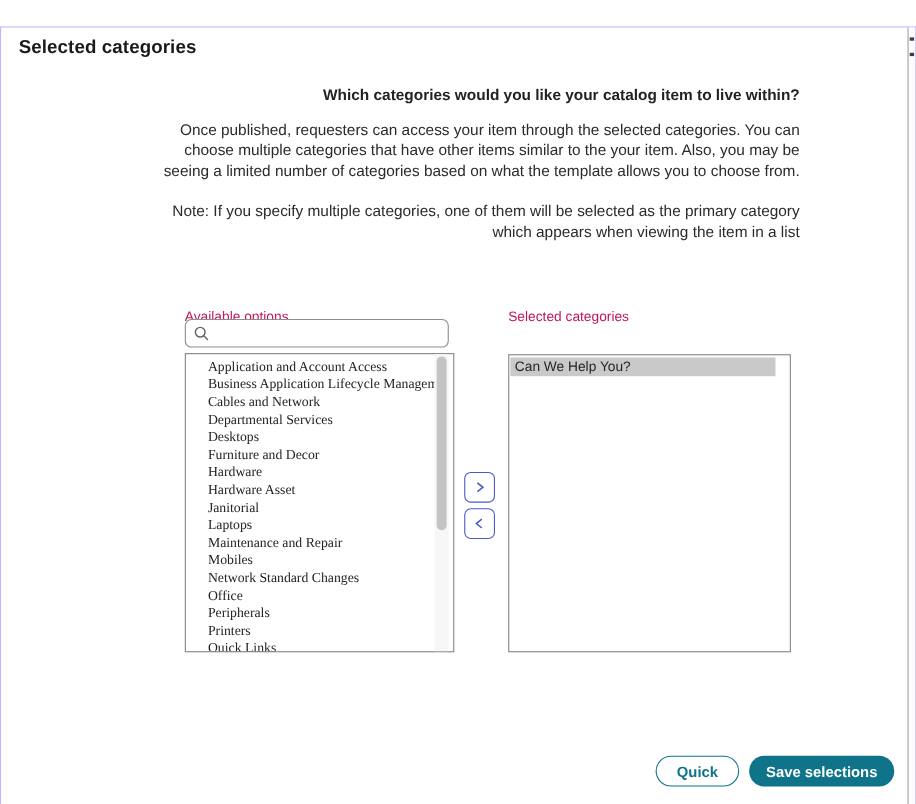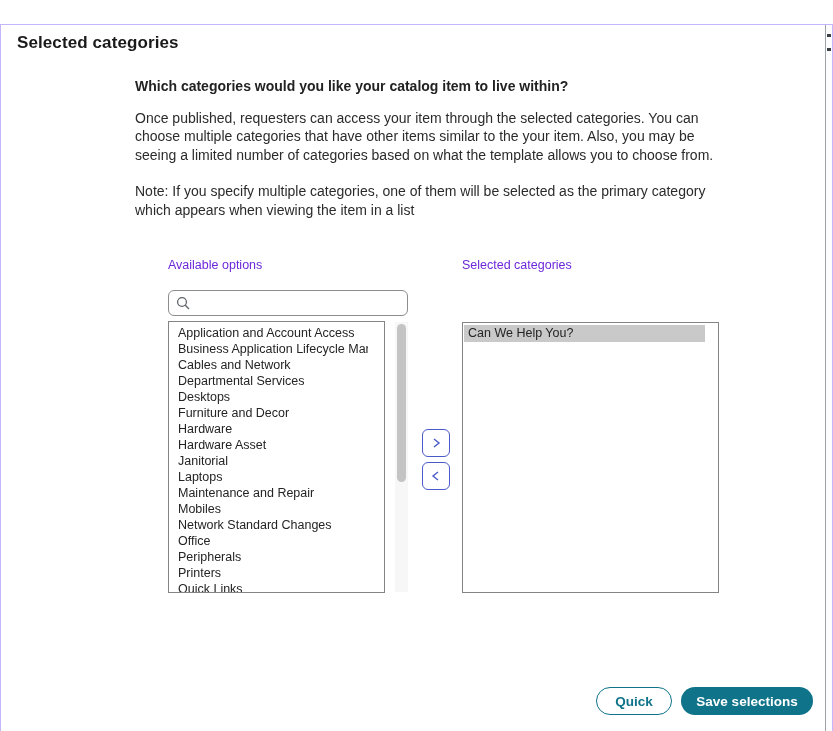--- a/index.html
+++ b/index.html
@@ -32,50 +32,50 @@
   .page-scrollbar .mark.m1{top:9px;}
   .page-scrollbar .mark.m2{top:23px;}
 
   .dialog-title{
     position:absolute;left:16px;top:8px;
     font-size:17px;font-weight:bold;color:#1a1a1a;
     letter-spacing:.1px;
   }
 
   .intro{
-    position:absolute;left:134px;top:52px;width:582px;
-    color:#2b2b2b;font-size:14px;line-height:18.5px;
+    position:absolute;left:144px;top:52px;width:582px;
+    color:#2b2b2b;font-size:14px;line-height:18.5px;text-align:right;
   }
   .intro .question{font-weight:bold;color:#222;font-size:14px;}
   .intro .para{margin-top:13px;}
   .intro .note{margin-top:18px;}
 
   .col-label{
-    position:absolute;top:233px;
-    font-size:12.5px;color:#6d28d9;
+    position:absolute;top:256px;
+    font-size:12.5px;color:#be185d;
   }
   .col-label.available{left:167px;}
   .col-label.selected{left:461px;}
 
   .search-box{
     position:absolute;left:167px;top:265px;width:240px;height:26px;
     border:1px solid #8d8d8d;border-radius:6px;background:#fff;
     display:flex;align-items:center;padding-left:7px;
   }
   .search-box svg{flex:0 0 auto;}
   .search-box input{
     border:none;outline:none;flex:1;height:20px;margin-left:5px;
     font-family:inherit;font-size:12.5px;color:#333;background:transparent;
   }
 
   .listbox{
     position:absolute;background:#fff;border:1px solid #848484;
     overflow:hidden;font-size:12.5px;color:#242424;
   }
-  .listbox.left{left:167px;top:296px;width:217px;height:272px;padding:3px 16px 0 5px;}
+  .listbox.left{left:167px;top:296px;width:245px;height:272px;padding:3px 16px 0 16px;font-family:Liberation Serif, serif;}
   .listbox.right{left:461px;top:297px;width:257px;height:271px;padding:2px 0 12px 1px;}
   .listbox .opt{
     height:16px;line-height:16px;padding-left:4px;
     white-space:nowrap;overflow:hidden;
   }
   .listbox.right .opt{
     height:17px;line-height:17px;margin-right:13px;
     background:var(--selected-item-bg);
   }
   

